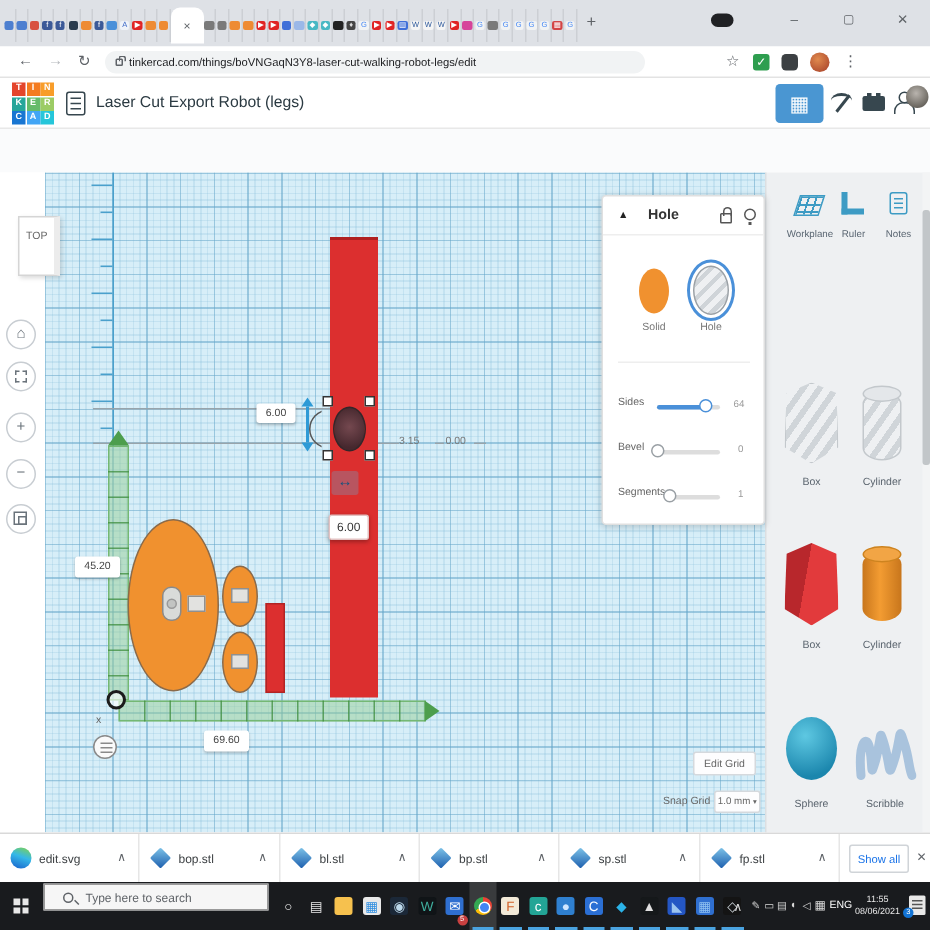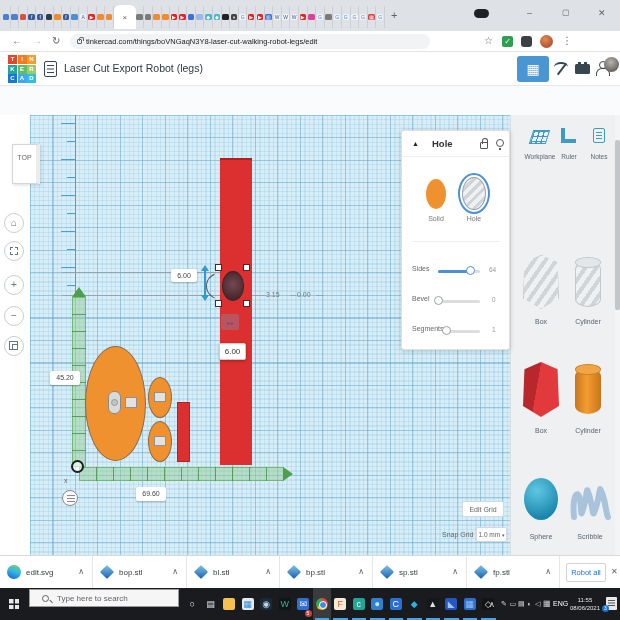--- a/index.html
+++ b/index.html
@@ -578,21 +578,21 @@
     <div class="dl-item" style="left:373px;width:94px">
       <span class="dl-stl"></span>
       <span class="dl-name">sp.stl</span>
       <span class="dl-chev">∧</span>
     </div>
     <div class="dl-item" style="left:467px;width:93px">
       <span class="dl-stl"></span>
       <span class="dl-name">fp.stl</span>
       <span class="dl-chev">∧</span>
     </div>
-    <div id="dl-showall">Robot all</div>
+    <div id="dl-showall">Show all</div>
     <div id="dl-close">✕</div>
   </div>
 
   <div id="taskbar">
     <div class="win-logo"></div>
     <div id="tb-search">
       <span class="mag"></span>
       <span id="tb-search-text">Type here to search</span>
     </div>
     <div id="tb-icons">

